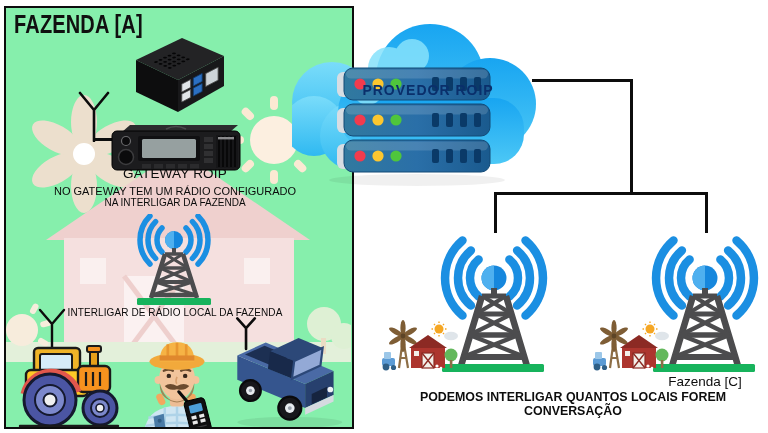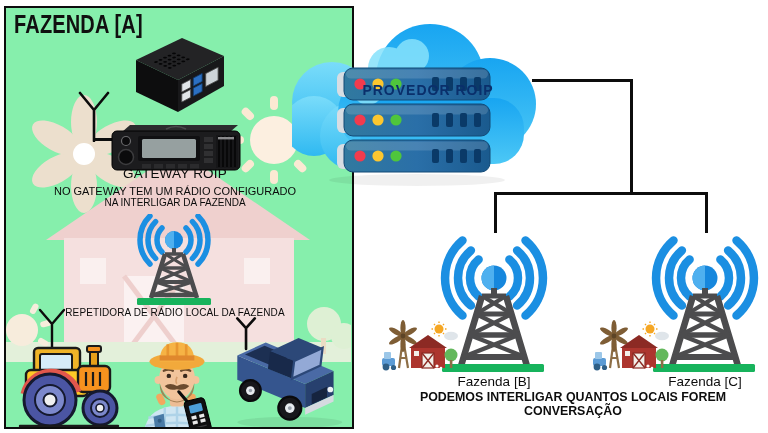--- a/index.html
+++ b/index.html
@@ -171,21 +171,21 @@
         <path d="M61,40 L79,40" stroke-width="3.5"></path>
         <path d="M61,40 L47,84 M79,40 L93,84" stroke-width="4.5"></path>
         <path d="M56,54 L84,54" stroke-width="3.5"></path>
         <path d="M51.5,68 L88.5,68" stroke-width="4"></path>
         <path d="M48,81 L92,81" stroke-width="4.5"></path>
         <path d="M61,40 L84,54 M79,40 L56,54 M56,54 L88.5,68 M84,54 L51.5,68 M51.5,68 L92,81 M88.5,68 L48,81" stroke-width="3"></path>
       </g>
       <rect x="33" y="84" width="74" height="7" rx="1.5" fill="#17b35c"></rect>
     </svg>
 
-    <div class="cap repeater-label">REPETIDORA DE RÁDIO LOCAL DA FAZENDA</div>
+    <div class="cap repeater-label">INTERLIGAR DE RÁDIO LOCAL DA FAZENDA</div>
 
     <svg class="abs" style="left:10px;top:296px;" width="105" height="126" viewBox="0 0 105 126">
       <path d="M24,6 L36,20 M48,6 L36,20 M36,20 V46" stroke="#0c0c0c" stroke-width="2.4" fill="none" stroke-linecap="round"></path>
       <rect x="74" y="46" width="8" height="22" rx="2" fill="#e8a019" stroke="#1a1a1a" stroke-width="2"></rect>
       <rect x="71" y="42" width="14" height="6" rx="2" fill="#f6921e" stroke="#1a1a1a" stroke-width="2"></rect>
       <rect x="18" y="44" width="46" height="32" rx="4" fill="#f0b428" stroke="#1a1a1a" stroke-width="2.4"></rect>
       <rect x="24" y="50" width="32" height="22" rx="2" fill="#d6ecf8" stroke="#1a1a1a" stroke-width="2"></rect>
       <rect x="10" y="66" width="62" height="26" rx="5" fill="#ffc927" stroke="#1a1a1a" stroke-width="2.4"></rect>
       <rect x="62" y="62" width="32" height="26" rx="5" fill="#f6921e" stroke="#1a1a1a" stroke-width="2.4"></rect>
       <path d="M70,68 V82 M77,68 V82 M84,68 V82" stroke="#1a1a1a" stroke-width="2.2"></path>
@@ -393,21 +393,20 @@
         <path d="M42,31 L54,46 M54,31 L42,46" stroke="#8c2a24" stroke-width="1.4"></path>
         <circle cx="59" cy="7" r="4.5" fill="#f5a623"></circle>
         <path d="M59,-0.5 V1 M59,13 V14.5 M51.5,7 H53 M65,7 H66.5 M54,2 l1,1 M64,12 l-1,-1 M64,2 l-1,1 M54,12 l1,-1" stroke="#f5a623" stroke-width="1.4"></path>
         <ellipse cx="71" cy="14" rx="7" ry="4.2" fill="#dfe5ea"></ellipse>
         <circle cx="71" cy="33" r="6.5" fill="#63b85c"></circle>
         <rect x="69.8" y="38" width="2.6" height="8" fill="#8d6e46"></rect>
         <circle cx="57" cy="44" r="1.6" fill="#fff"></circle>
           <circle cx="61" cy="46" r="1.3" fill="#fff"></circle>
       </g>
     </svg>
-    <div class="farm-label">Fazenda [B]</div>
   </div>
 
   <div class="card" style="left:589px;">
     <svg width="176" height="180" viewBox="0 0 176 180">
       <g stroke="#1b8fe2" stroke-width="8.5" fill="none" stroke-linecap="round">
         <path d="M100.6,47.6 A24,24 0 0 0 100.6,84.4"></path>
         <path d="M92.9,38.4 A36,36 0 0 0 92.9,93.6"></path>
         <path d="M84.5,28.5 A49,49 0 0 0 84.5,103.5"></path>
         <path d="M131.4,47.6 A24,24 0 0 1 131.4,84.4"></path>
         <path d="M139.1,38.4 A36,36 0 0 1 139.1,93.6"></path>

